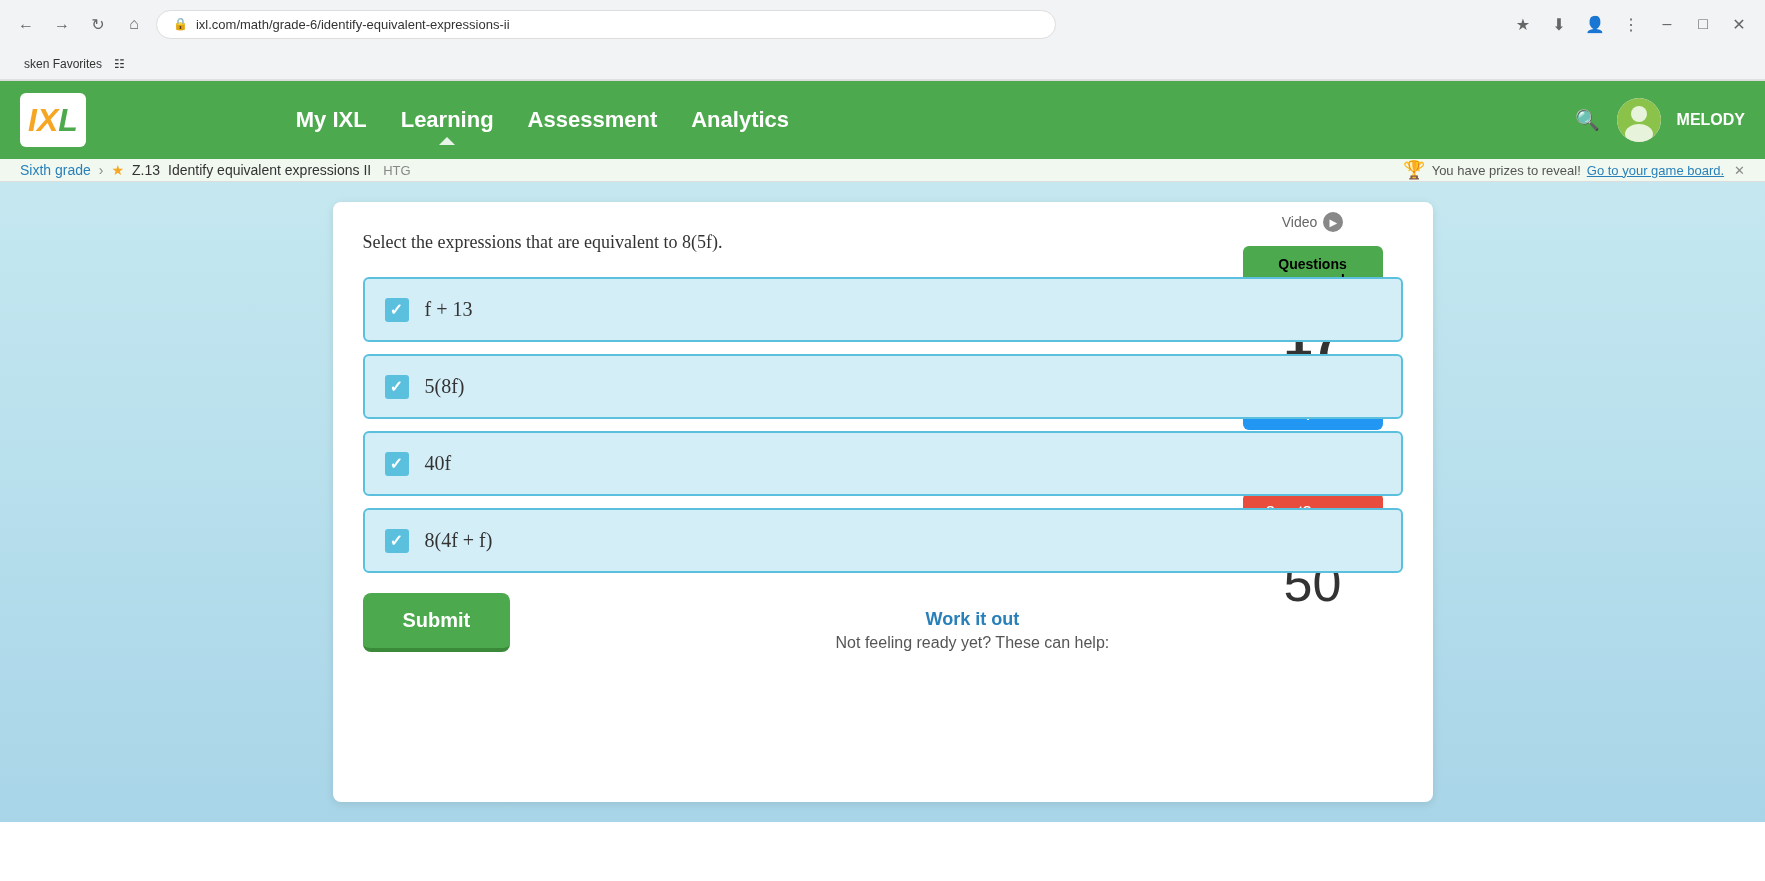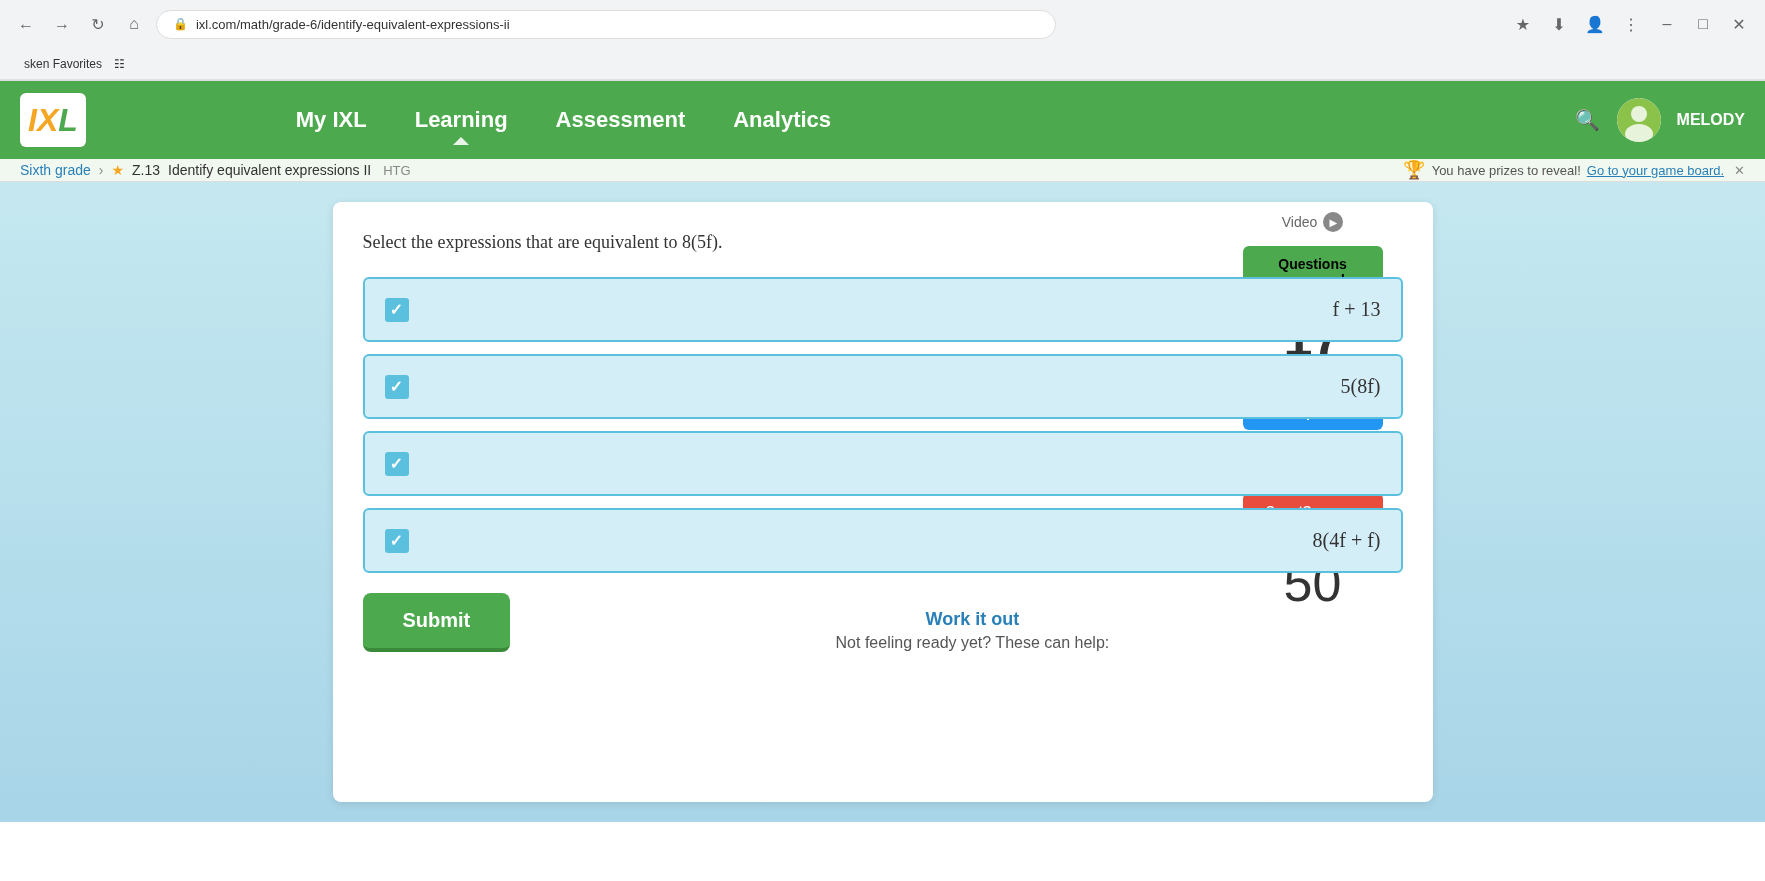--- a/index.html
+++ b/index.html
@@ -73,21 +73,21 @@
       background: linear-gradient(to bottom, #6abf6a, #4cae4c);
       background: #4da94d;
       display: flex;
       align-items: center;
       padding: 0 20px;
       height: 78px;
       gap: 30px;
     }
     .nav-links {
       display: flex;
-      gap: 48px;
+      gap: 34px;
       margin-left: 180px;
     }
     .nav-link {
       color: #fff;
       font-size: 22px;
       font-weight: bold;
       text-decoration: none;
       cursor: pointer;
       padding: 8px 0;
       position: relative;
@@ -216,21 +216,21 @@
     .answer-checkbox-check {
       color: #fff;
       font-size: 16px;
       font-weight: bold;
     }
     .answer-text {
       font-size: 20px;
       color: #333;
       font-family: 'Times New Roman', serif;
       flex: 1;
-      text-align: right;
+      text-align: left;
     }
 
     
     .sidebar {
       position: absolute;
       right: 30px;
       top: 0;
       width: 180px;
       display: flex;
       flex-direction: column;
@@ -511,20 +511,21 @@
         <div class="answer-checkbox">
           <span class="answer-checkbox-check">✓</span>
         </div>
         <div class="answer-text">5(8f)</div>
       </div>
 
       <div class="answer-option selected">
         <div class="answer-checkbox">
           <span class="answer-checkbox-check">✓</span>
         </div>
+        <div class="answer-text">40f</div>
       </div>
 
       <div class="answer-option selected">
         <div class="answer-checkbox">
           <span class="answer-checkbox-check">✓</span>
         </div>
         <div class="answer-text">8(4f + f)</div>
       </div>
 
       <div class="bottom-section">

